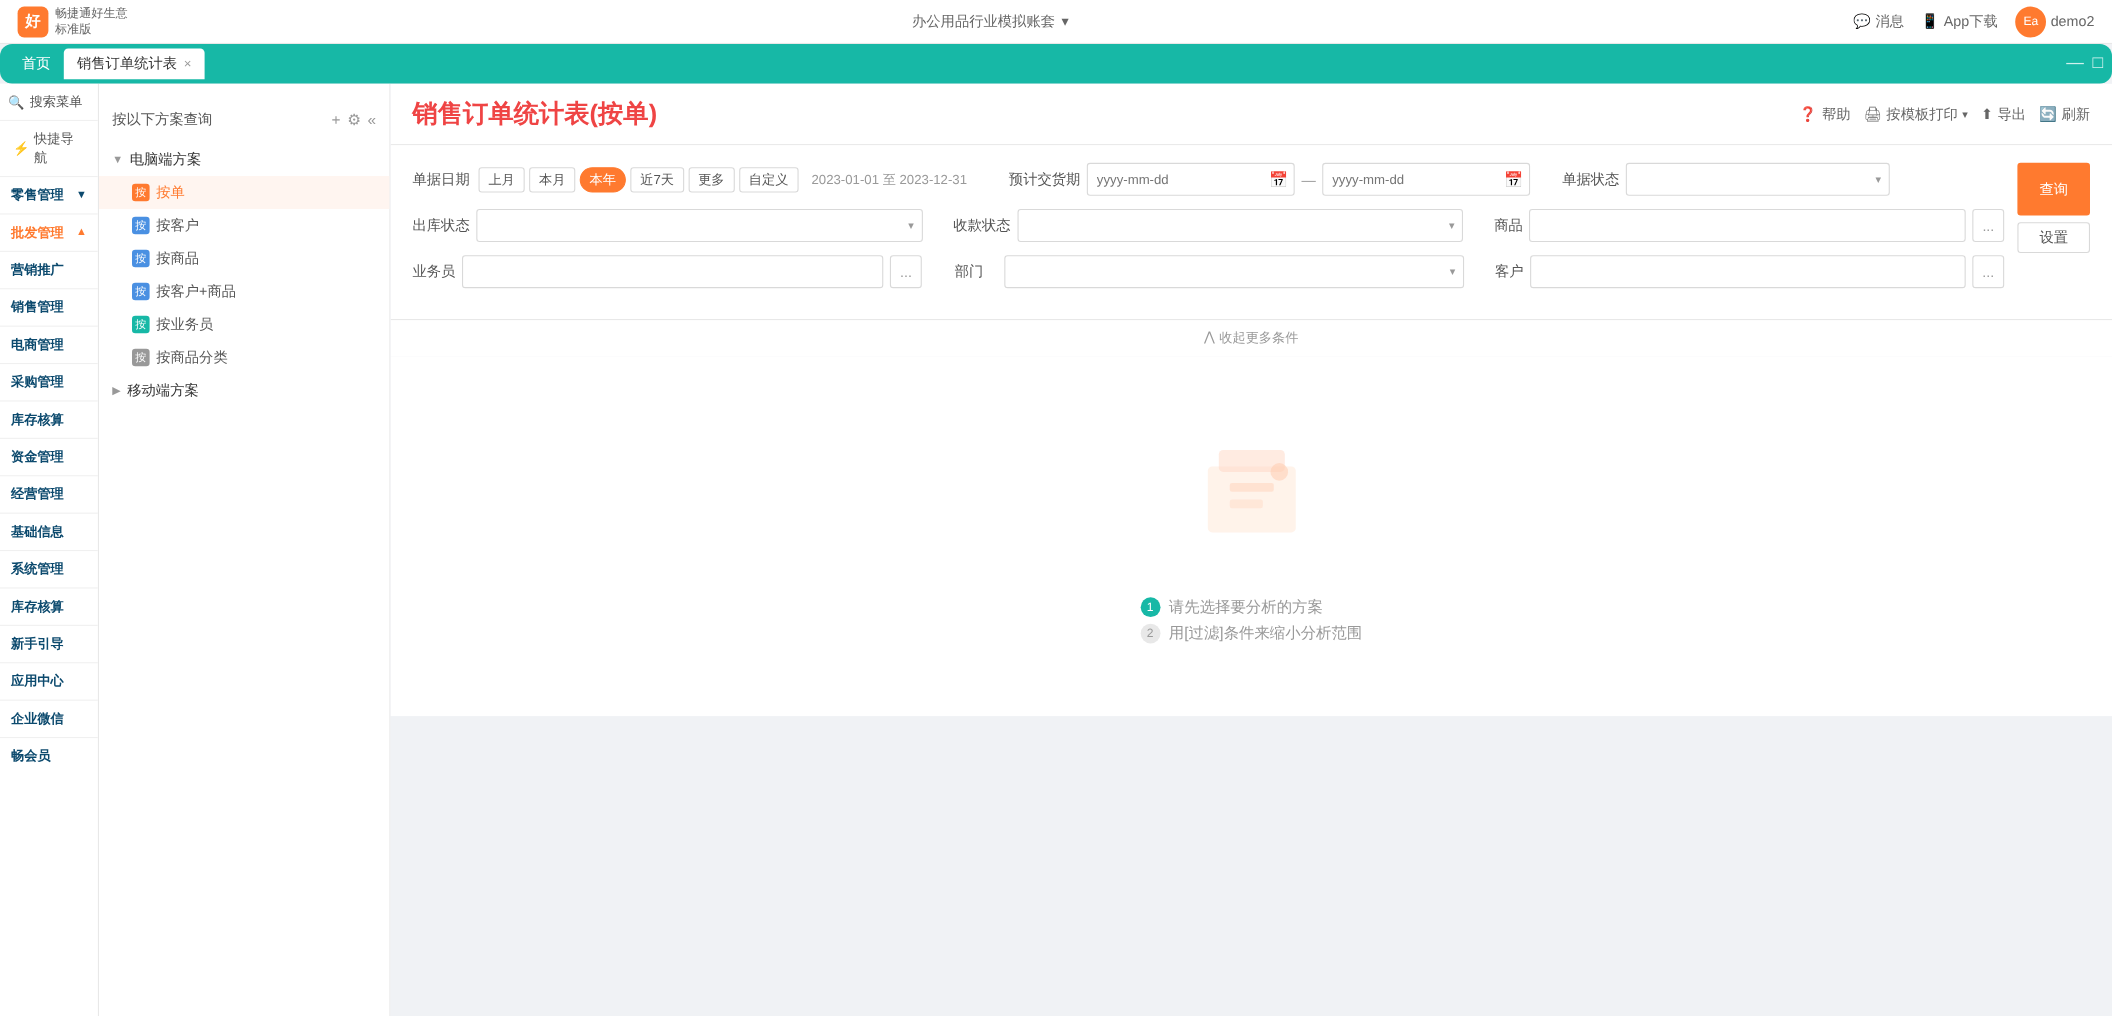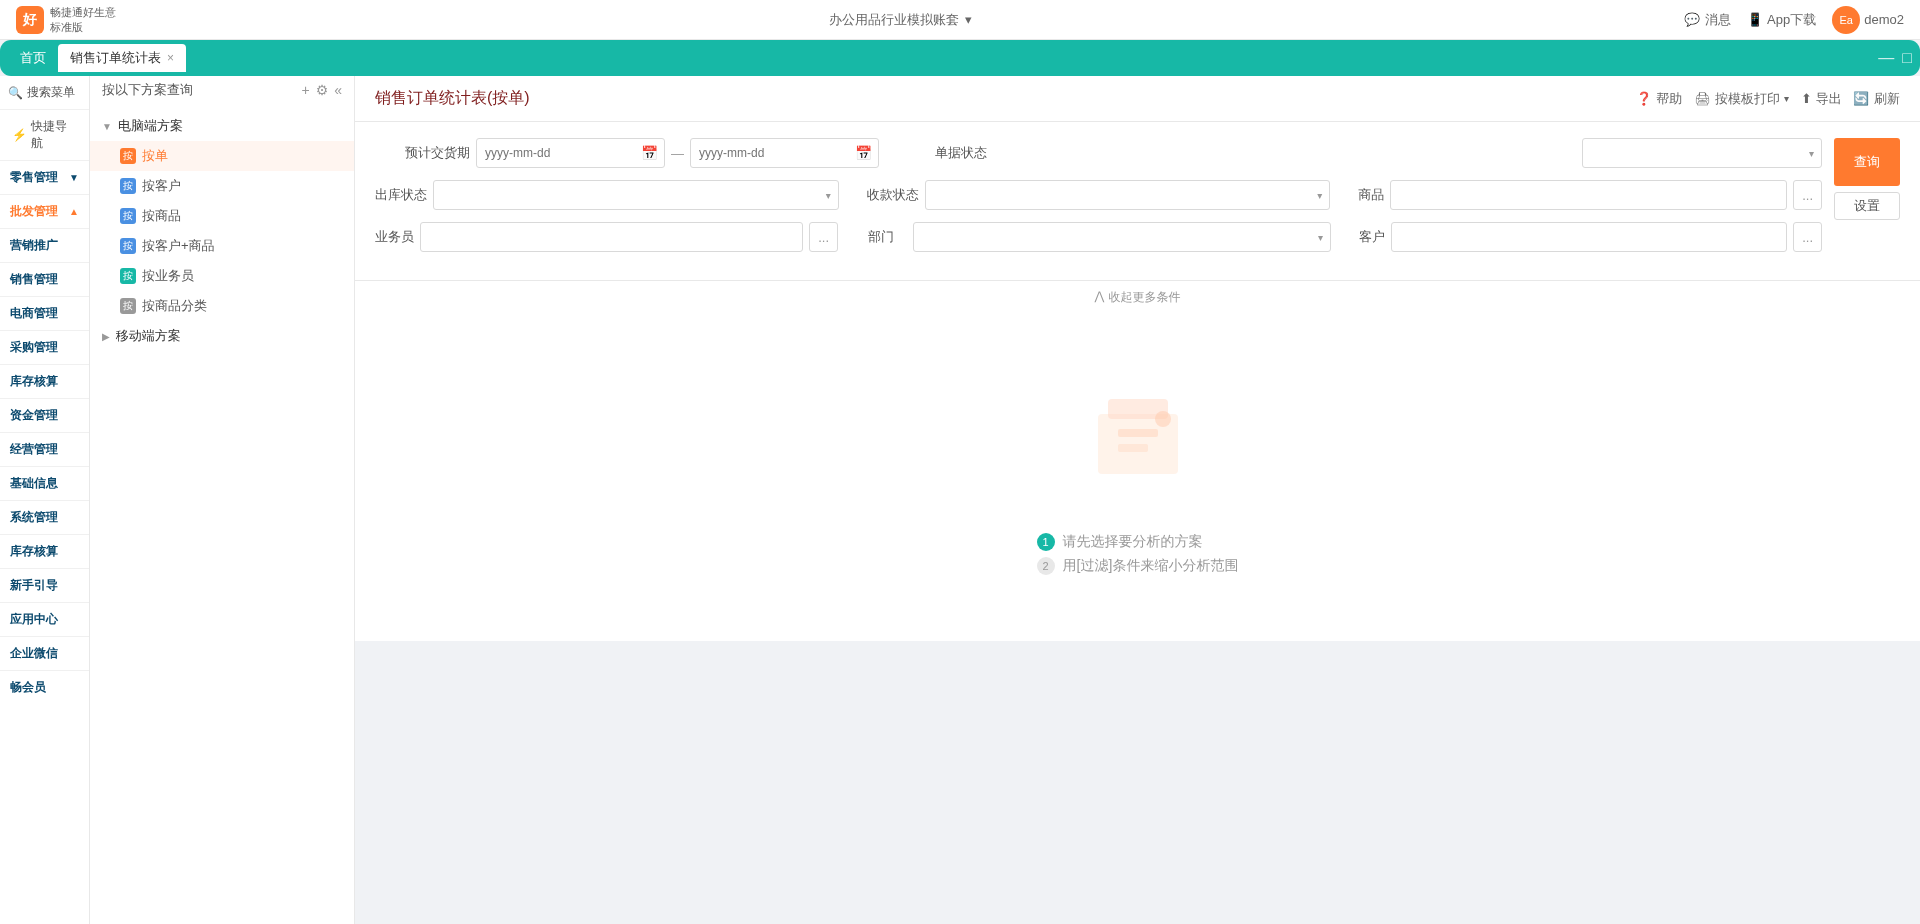--- a/index.html
+++ b/index.html
@@ -121,21 +121,21 @@
       display: flex;
       height: 100%;
     }
 
     
     .left-panel {
       width: 265px;
       background: #fff;
       border-right: 1px solid #e8e8e8;
       flex-shrink: 0;
-      padding: 5px 0;
+      padding: 24px 0;
     }
     .left-panel-header {
       display: flex;
       align-items: center;
       justify-content: space-between;
       padding: 0 12px 8px;
       font-size: 13px;
       color: #555;
     }
     .left-panel-header-actions { display: flex; gap: 6px; color: #999; }
@@ -176,21 +176,21 @@
 
     
     .page-title-bar {
       background: #fff;
       padding: 12px 20px;
       display: flex;
       align-items: center;
       justify-content: space-between;
       border-bottom: 1px solid #e8e8e8;
     }
-    .page-title { font-size: 16px; font-weight: normal; color: #7f1d1d; }
+    .page-title { font-size: 23px; font-weight: bold; color: #ef4444; }
     .page-title-actions { display: flex; gap: 12px; align-items: center; color: #666; font-size: 13px; }
     .page-action { display: flex; align-items: center; gap: 4px; cursor: pointer; }
 
     
     .filter-area {
       background: #fff;
       padding: 16px 20px;
       margin: 0;
     }
     .date-filter-btns { display: flex; align-items: center; gap: 4px; }
@@ -536,33 +536,45 @@
               <span>刷新</span>
             </div>
           </div>
         </div>
 
         <div class="filter-area">
           <div class="filter-main-row">
             <div class="filter-fields-area">
 
               <div class="field-group">
+                <div class="field-item" style="flex:0 0 auto; gap:8px; align-items:center;">
+                  <span class="field-lbl">单据日期</span>
+                  <div class="date-filter-btns">
+                    <button class="date-btn">上月</button>
+                    <button class="date-btn">本月</button>
+                    <button class="date-btn active">本年</button>
+                    <button class="date-btn">近7天</button>
+                    <button class="date-btn">更多</button>
+                    <button class="date-btn">自定义</button>
+                  </div>
+                  <span class="date-range-text">2023-01-01 至 2023-12-31</span>
+                </div>
                 <div class="field-item" style="flex:0 0 auto; gap:6px; align-items:center; margin-left:30px;">
                   <span class="field-lbl">预计交货期</span>
                   <div class="date-input-container">
                     <input class="date-input" type="text" placeholder="yyyy-mm-dd" style="">
                     <span class="date-input-icon">📅</span>
                   </div>
                   <span class="date-separator">—</span>
                   <div class="date-input-container">
                     <input class="date-input" type="text" placeholder="yyyy-mm-dd" style="">
                     <span class="date-input-icon">📅</span>
                   </div>
                 </div>
-                <div class="field-item" style="flex:1; gap:6px; align-items:center; margin-left:48px;justify-content:space-between;">
+                <div class="field-item" style="flex:1; gap:6px; align-items:center; margin-left:21px;">
                   <span class="field-lbl">单据状态</span>
                   <div class="filter-select-wrap" style="flex:1; max-width:240px;">
                     <select class="filter-select">
                       <option value=""></option>
                     </select>
                     <span class="filter-select-arrow">▾</span>
                   </div>
                 </div>
               </div>
 

